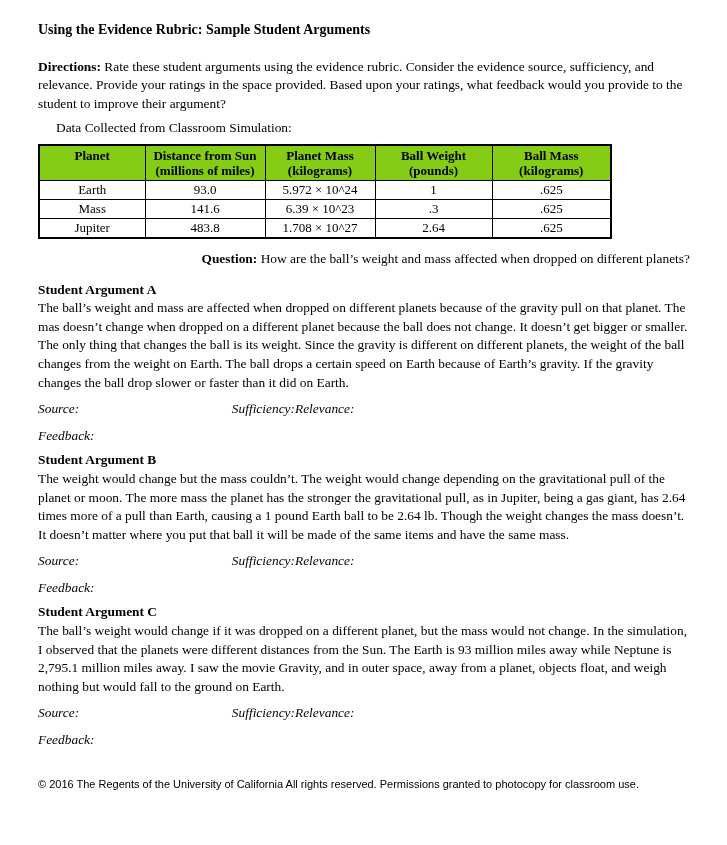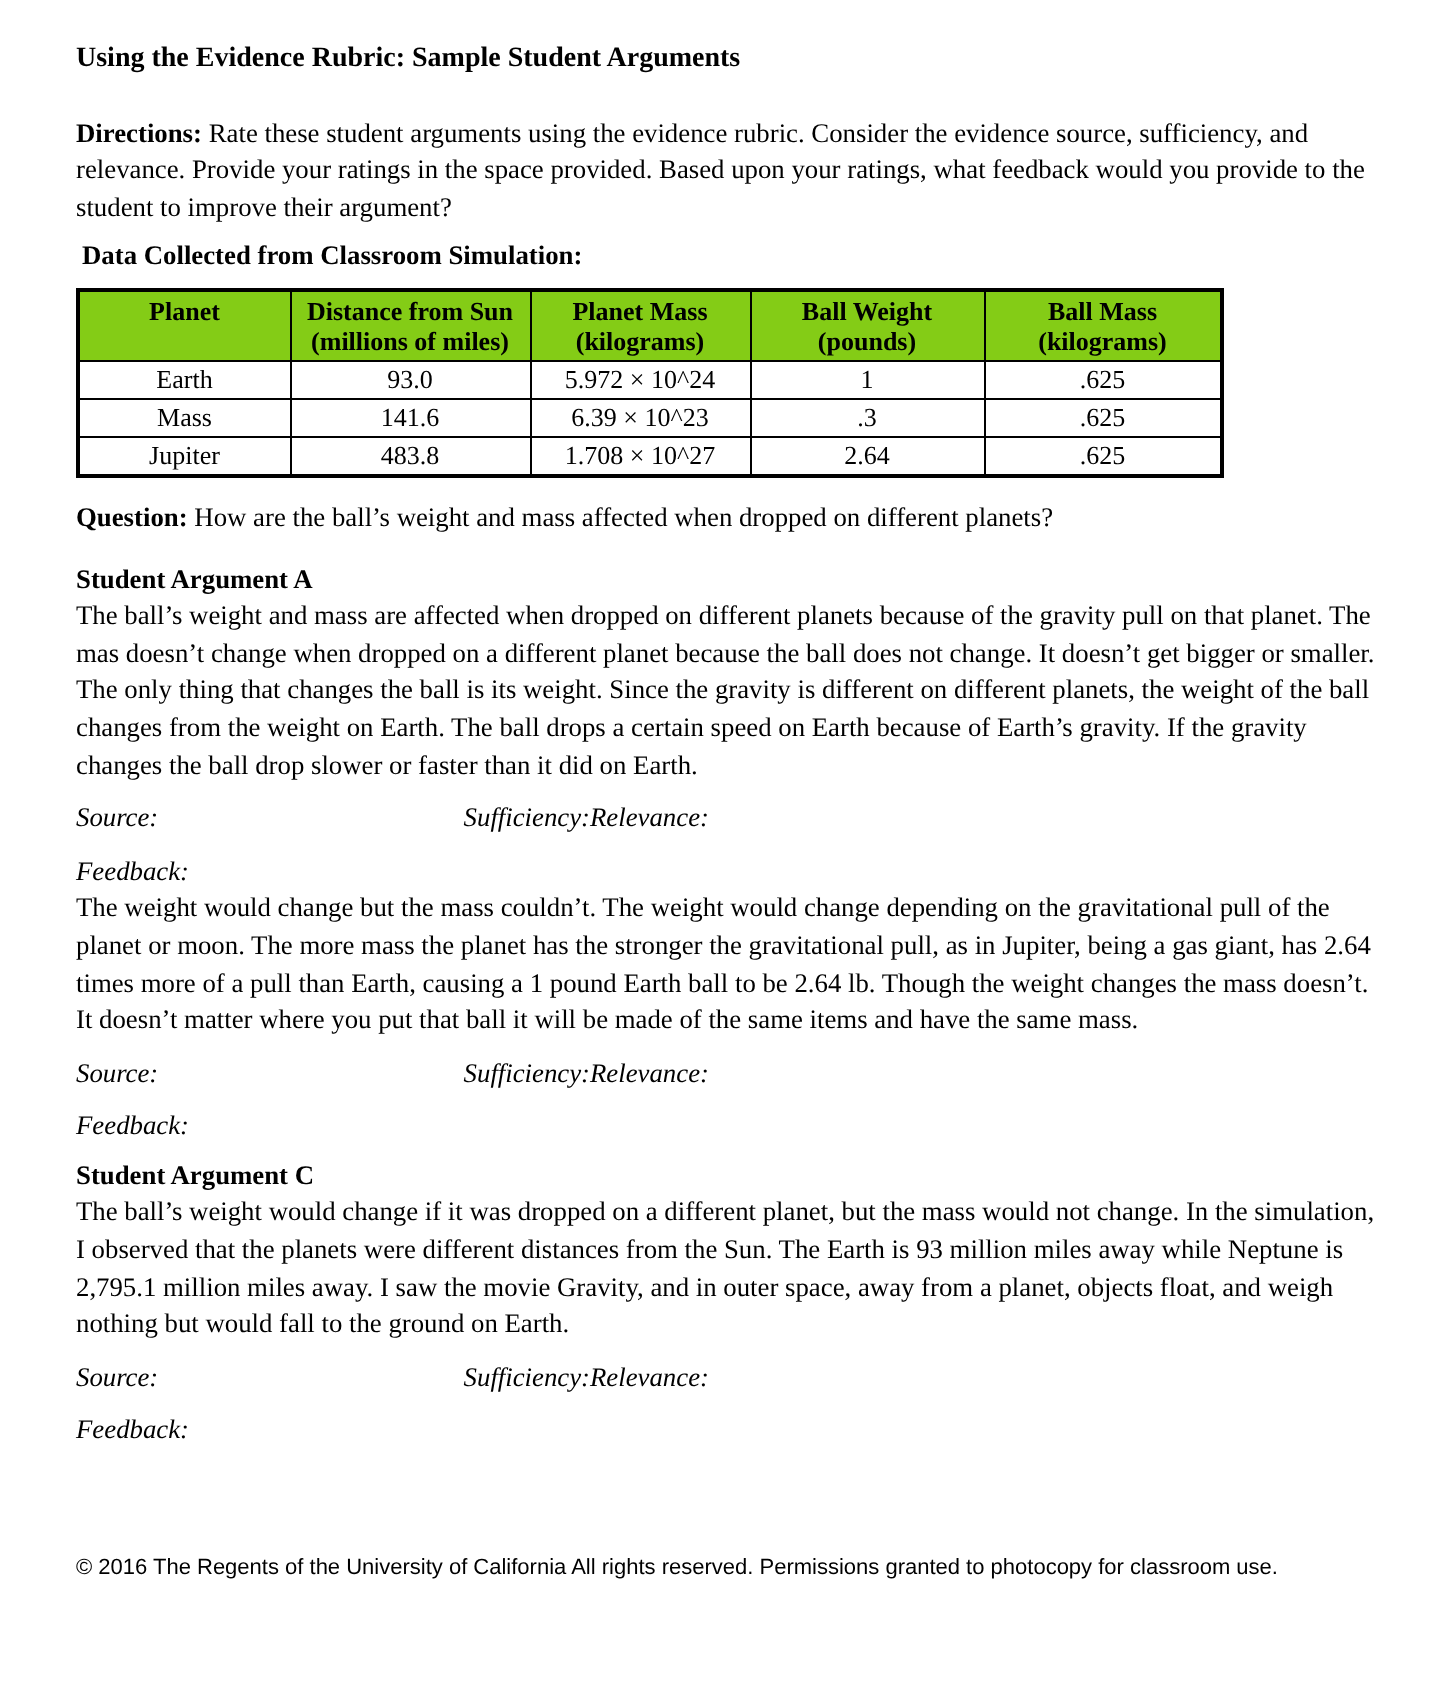--- a/index.html
+++ b/index.html
@@ -16,21 +16,21 @@
     position: relative;
     overflow: hidden;
   }
   .title {
     font-size: 14px;
     font-weight: bold;
     text-align: left;
     margin: 0 0 18px 0;
   }
   .directions { margin: 0 0 6px 0; }
-  .data-heading { font-weight: bold; margin: 0 0 6px 3px; }
+  .data-heading { font-weight: normal; margin: 0 0 6px 18px; }
 
   table.planet-table {
     border-collapse: collapse;
     table-layout: fixed;
     width: 572px;
     border: 2px solid #000;
     margin: 0 0 11px 0;
     font-size: 13px;
   }
   table.planet-table th {
@@ -43,21 +43,21 @@
     padding: 2px 3px;
   }
   table.planet-table td {
     border: 1px solid #000;
     text-align: center;
     height: 18px;
     line-height: 16px;
     padding: 0 2px;
   }
 
-  .question { text-align: left; margin: 0 0 12px 0; }
+  .question { text-align: right; margin: 0 0 12px 0; }
 
   .arg-heading { font-weight: bold; margin: 6px 0 0 0; }
   .arg-text { margin: 0; }
   .ratings { font-style: italic; margin: 8px 0 0 0; }
   .rating-slot-1 { display: inline-block; width: 127px; }
   .rating-slot-2 { display: inline-block; width: 130px; text-align: right; }
   .feedback { font-style: italic; margin: 8px 0 0 0; }
 
   .footer {
     position: absolute;
@@ -125,20 +125,21 @@
   <p class="question"><b>Question:</b> <span>How are the ball’s weight and mass affected when dropped on different planets?</span></p>
 
   <section>
     <p class="arg-heading">Student Argument A</p>
     <p class="arg-text">The ball’s weight and mass are affected when dropped on different planets because of the gravity pull on that planet. The mas doesn’t change when dropped on a different planet because the ball does not change. It doesn’t get bigger or smaller. The only thing that changes the ball is its weight. Since the gravity is different on different planets, the weight of the ball changes from the weight on Earth. The ball drops a certain speed on Earth because of Earth’s gravity. If the gravity changes the ball drop slower or faster than it did on Earth.</p>
     <p class="ratings"><span class="rating-slot-1">Source:</span><span class="rating-slot-2">Sufficiency:</span><span>Relevance:</span></p>
     <p class="feedback">Feedback:</p>
   </section>
 
   <section>
+    <p class="arg-heading">Student Argument B</p>
     <p class="arg-text">The weight would change but the mass couldn’t. The weight would change depending on the gravitational pull of the planet or moon. The more mass the planet has the stronger the gravitational pull, as in Jupiter, being a gas giant, has 2.64 times more of a pull than Earth, causing a 1 pound Earth ball to be 2.64 lb. Though the weight changes the mass doesn’t. It doesn’t matter where you put that ball it will be made of the same items and have the same mass.</p>
     <p class="ratings"><span class="rating-slot-1">Source:</span><span class="rating-slot-2">Sufficiency:</span><span>Relevance:</span></p>
     <p class="feedback">Feedback:</p>
   </section>
 
   <section>
     <p class="arg-heading">Student Argument C</p>
     <p class="arg-text">The ball’s weight would change if it was dropped on a different planet, but the mass would not change. In the simulation, I observed that the planets were different distances from the Sun. The Earth is 93 million miles away while Neptune is 2,795.1 million miles away. I saw the movie Gravity, and in outer space, away from a planet, objects float, and weigh nothing but would fall to the ground on Earth.</p>
     <p class="ratings"><span class="rating-slot-1">Source:</span><span class="rating-slot-2">Sufficiency:</span><span>Relevance:</span></p>
     <p class="feedback">Feedback:</p>

